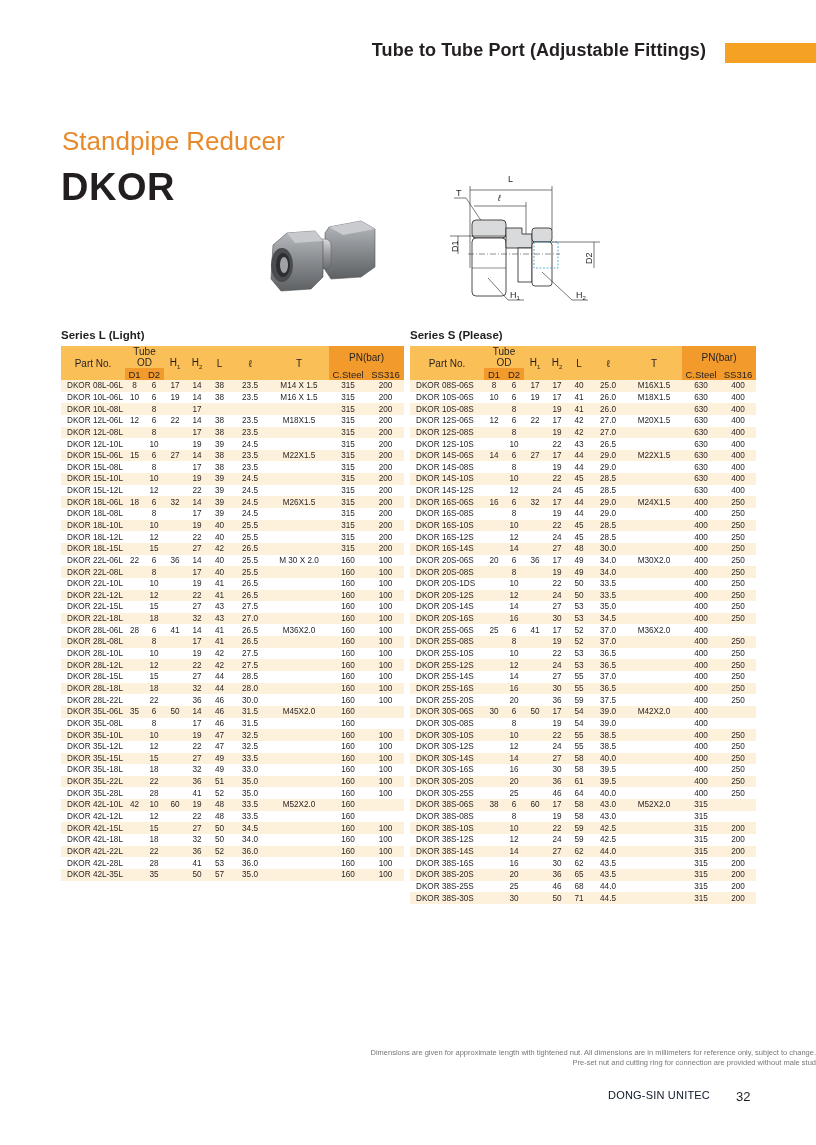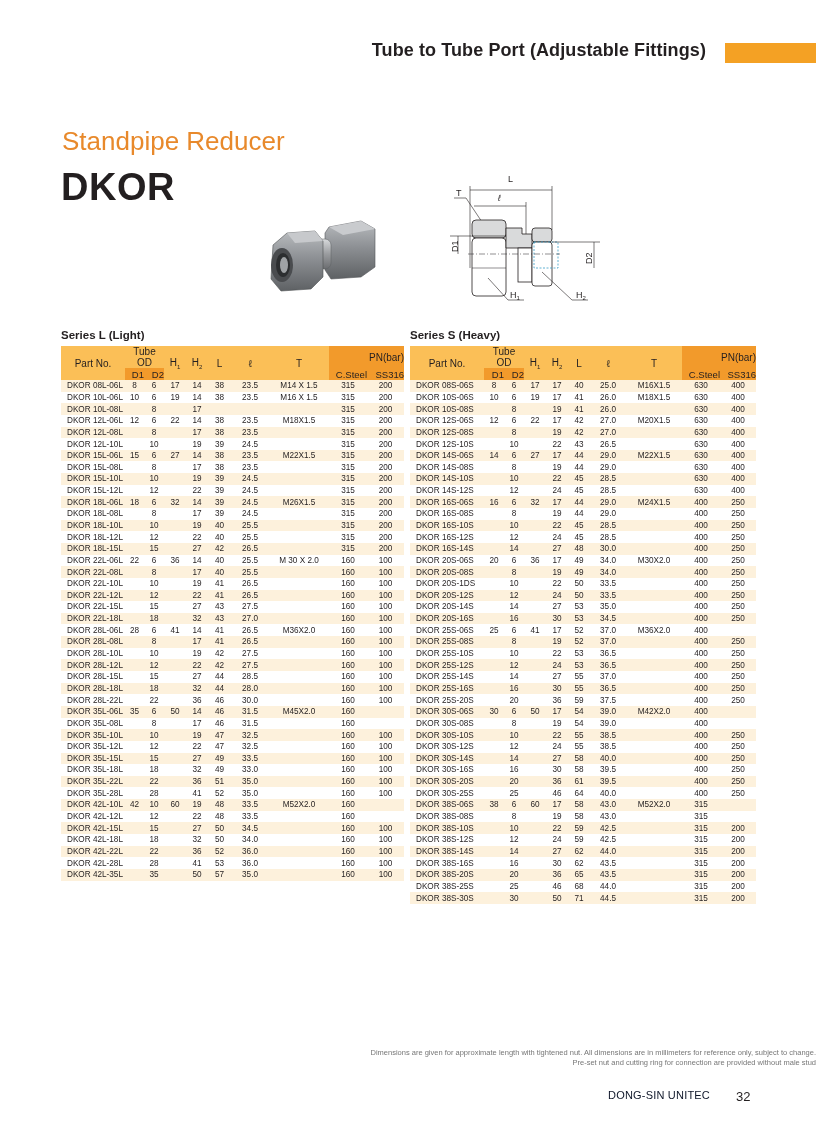--- a/index.html
+++ b/index.html
@@ -18,21 +18,21 @@
 
   .series { position: absolute; top: 316px; }
   .series-l { left: 61px; width: 343px; }
   .series-s { left: 410px; width: 346px; }
   .series-title { font-size: 11.5px; font-weight: bold; color: #231f20; height: 17px; line-height: 13px; margin-top: 13px; }
 
   table.spec { border-collapse: collapse; width: 100%; table-layout: fixed; font-family: "Liberation Sans Narrow", "Liberation Sans", sans-serif; }
   table.spec th { font-weight: normal; font-size: 10px; color: #231f20; text-align: center; padding: 0; margin-top: 39px; }
   table.spec thead tr.h1 th { background: #fbbf57; height: 15px; }
   table.spec thead tr.h2 th { background: #fbbf57; height: 12px; font-size: 9.5px; }
-  table.spec thead th.dark { background: #f29a2b !important; text-align: right; }
+  table.spec thead th.dark { background: #f29a2b !important; }
   table.spec thead th.tall { vertical-align: middle; }
   table.spec td { font-size: 8.2px; height: 11.65px; padding: 0; text-align: center; color: #231f20; white-space: nowrap; }
   table.spec td.pn { text-align: left; padding-left: 6px; }
   table.spec tbody tr:nth-child(odd) td { background: #fdf1dc; }
   table.spec tbody tr:nth-child(even) td { background: #ffffff; }
 
   .footnote { position: absolute; left: 0; width: 816px; top: 1048px; text-align: right; font-size: 7.5px; color: #777777; line-height: 9.5px; }
   .footer-brand { position: absolute; left: 608px; top: 1089px; font-size: 11px; color: #0f172a; letter-spacing: 0.2px; }
   .footer-page { position: absolute; left: 736px; top: 1089px; font-size: 13px; color: #231f20; }
 </style>
@@ -671,21 +671,21 @@
           <td>35.0</td>
           <td></td>
           <td>160</td>
           <td>100</td>
         </tr>
       </tbody>
   </table>
 </div>
 
 <div class="series series-s">
-  <div class="series-title">Series S (Heavy)</div>
+  <div class="series-title">Series S (Please)</div>
   <table class="spec">
     <colgroup>
       <col style="width:74px">
         <col style="width:20px">
         <col style="width:20px">
         <col style="width:22px">
         <col style="width:22px">
         <col style="width:22px">
         <col style="width:36px">
         <col style="width:56px">

